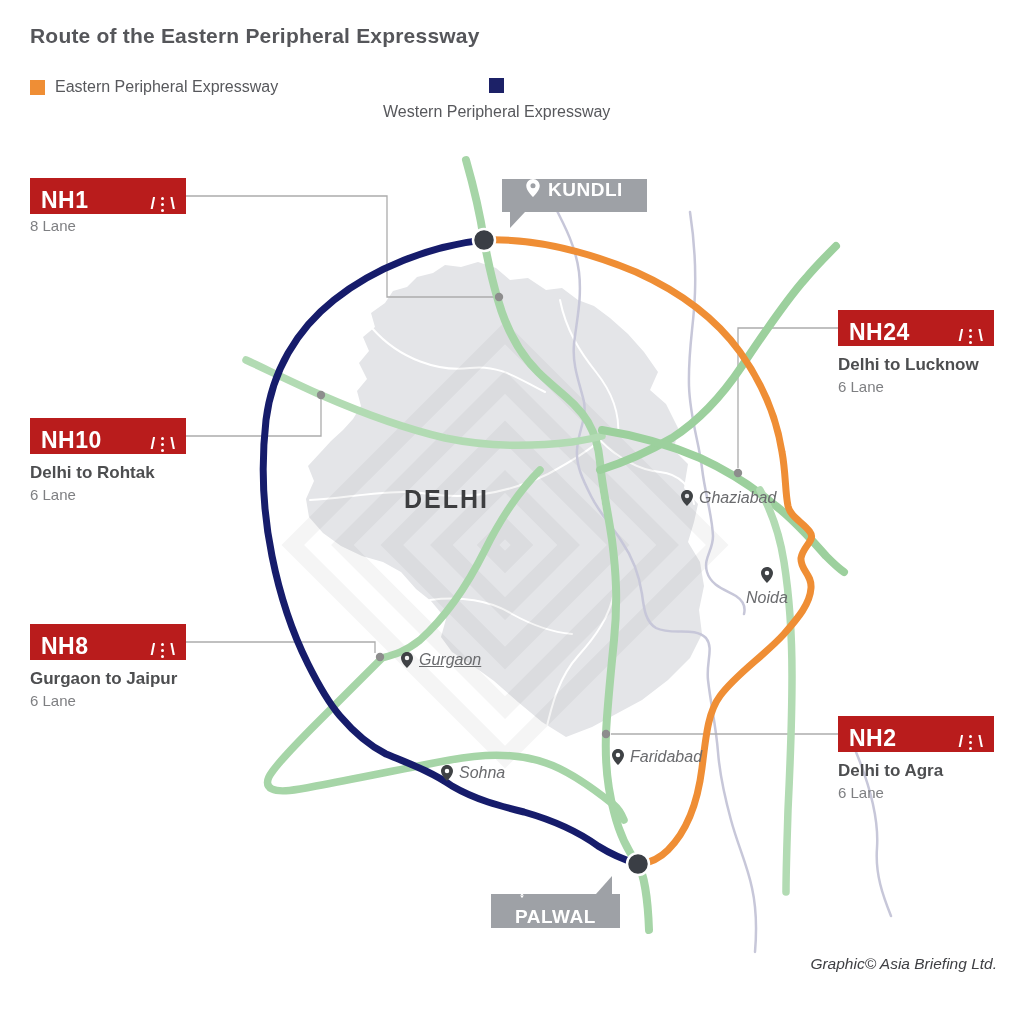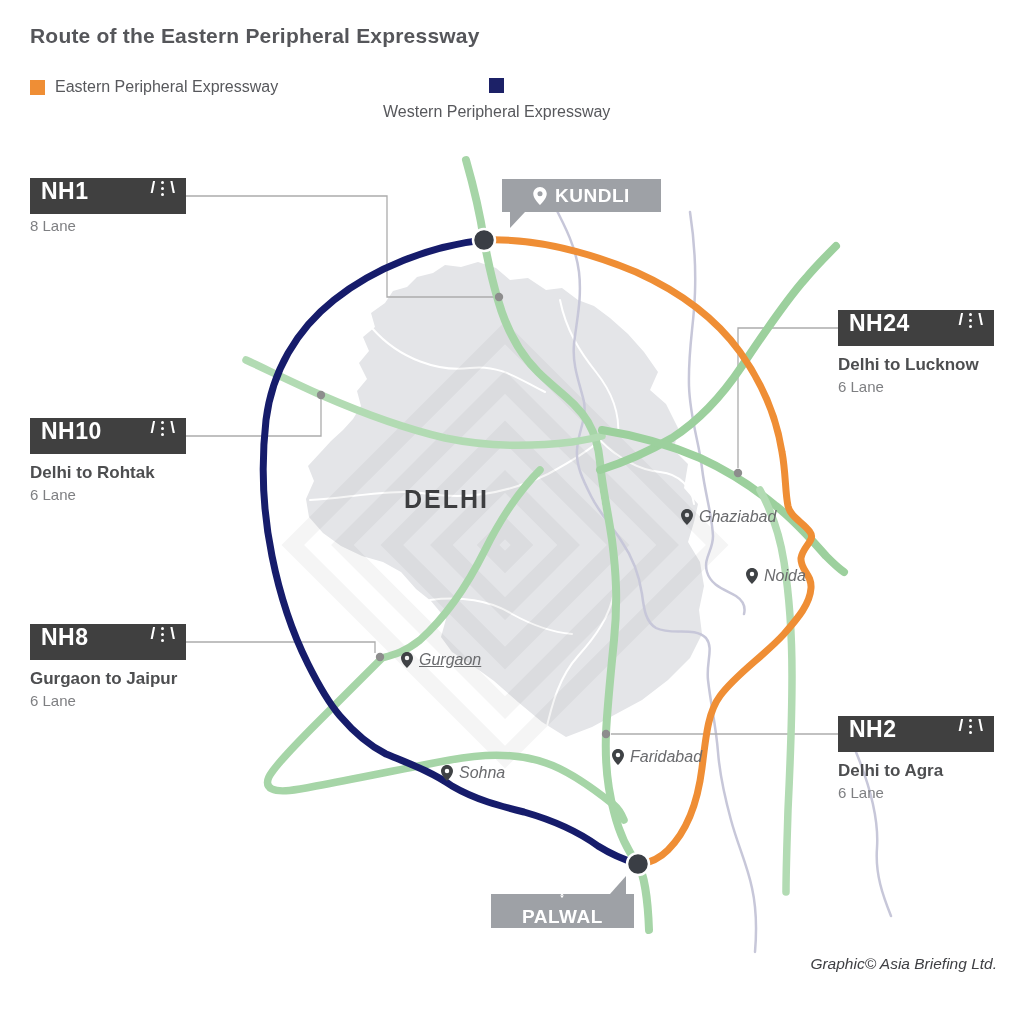--- a/index.html
+++ b/index.html
@@ -10,31 +10,31 @@
   .abs{position:absolute;}
   
   .title{left:30px;top:24px;font-size:21px;font-weight:bold;color:#55565A;letter-spacing:.2px;}
   .legend-item{top:78px;display:flex;align-items:center;gap:10px;}
   .legend-swatch{width:15px;height:15px;display:inline-block;}
   .legend-label{font-size:16px;color:#57585C;}
   
   svg.map{left:0;top:0;}
   
   .nh-card{width:156px;}
-  .nh-badge{height:36px;background:#404040;color:#fff;display:flex;align-items:flex-start;
+  .nh-badge{height:36px;background:#b91c1c;color:#fff;display:flex;align-items:flex-end;
     justify-content:space-between;padding:0 11px;box-sizing:border-box;}
   .nh-code{font-size:23px;font-weight:bold;letter-spacing:.5px;}
   .nh-icon{display:flex;align-items:center;gap:6px;font-size:17px;font-weight:bold;color:#fff;}
   .nh-icon .dots{display:flex;flex-direction:column;gap:3px;}
   .nh-icon .dots i{width:3px;height:3px;background:#fff;border-radius:50%;}
   .nh-route{margin-top:8px;font-size:17px;font-weight:bold;color:#4D4E50;line-height:1.25;}
   .nh-lanes{margin-top:3px;font-size:15px;color:#7E7F82;}
   
-  .place-badge{background:#9EA1A6;color:#fff;display:flex;align-items:center;gap:8px;
-    padding:0 31px;font-size:19px;font-weight:bold;letter-spacing:.5px;box-sizing:border-box;}
+  .place-badge{background:#9EA1A6;color:#fff;display:flex;align-items:flex-start;gap:8px;
+    padding:0 24px;font-size:19px;font-weight:bold;letter-spacing:.5px;box-sizing:border-box;}
   .place-badge .tail{position:absolute;width:0;height:0;}
   .badge-kundli{left:502px;top:179px;height:33px;}
   .badge-kundli .tail{left:8px;top:100%;border-top:16px solid #9EA1A6;border-right:15px solid transparent;}
   .badge-palwal{left:491px;top:894px;height:34px;flex-direction:column;}
   .badge-palwal .tail{right:8px;bottom:100%;border-bottom:18px solid #9EA1A6;border-left:16px solid transparent;}
   
   .city{display:flex;align-items:center;gap:6px;color:#6A6B6E;font-size:16px;font-style:italic;}
   .delhi-label{font-size:25px;font-weight:bold;color:#3D3E40;letter-spacing:2px;}
   .credit{right:27px;top:955px;font-size:15.5px;font-style:italic;color:#3F4044;}
 </style>
@@ -209,28 +209,28 @@
 <div class="abs place-badge badge-palwal">
   <svg width="14" height="18" viewBox="0 0 24 32">
     <path fill="#FFFFFF" d="M12 0C5.4 0 0 5.4 0 12c0 9 12 20 12 20s12-11 12-20C24 5.4 18.6 0 12 0zm0 16.5a4.5 4.5 0 1 1 0-9 4.5 4.5 0 0 1 0 9z"></path>
   </svg>
   <span>PALWAL</span>
   <span class="tail"></span>
 </div>
 
 <div class="abs delhi-label" style="left:404px;top:485px;">DELHI</div>
 
-<div class="abs city" style="left:681px;top:489px;margin-top:19px;">
+<div class="abs city" style="left:681px;top:489px;">
   <svg width="12" height="16" viewBox="0 0 24 32">
     <path fill="#3F4245" d="M12 0C5.4 0 0 5.4 0 12c0 9 12 20 12 20s12-11 12-20C24 5.4 18.6 0 12 0zm0 16.5a4.5 4.5 0 1 1 0-9 4.5 4.5 0 0 1 0 9z"></path>
   </svg>
   <span>Ghaziabad</span>
 </div>
 
-<div class="abs city" style="left:746px;top:567px;">
+<div class="abs city" style="left:746px;top:567px;flex-direction:column;">
   <svg width="12" height="16" viewBox="0 0 24 32">
     <path fill="#3F4245" d="M12 0C5.4 0 0 5.4 0 12c0 9 12 20 12 20s12-11 12-20C24 5.4 18.6 0 12 0zm0 16.5a4.5 4.5 0 1 1 0-9 4.5 4.5 0 0 1 0 9z"></path>
   </svg>
   <span>Noida</span>
 </div>
 
 <div class="abs city" style="left:401px;top:651px;text-decoration:underline;">
   <svg width="12" height="16" viewBox="0 0 24 32">
     <path fill="#3F4245" d="M12 0C5.4 0 0 5.4 0 12c0 9 12 20 12 20s12-11 12-20C24 5.4 18.6 0 12 0zm0 16.5a4.5 4.5 0 1 1 0-9 4.5 4.5 0 0 1 0 9z"></path>
   </svg>

